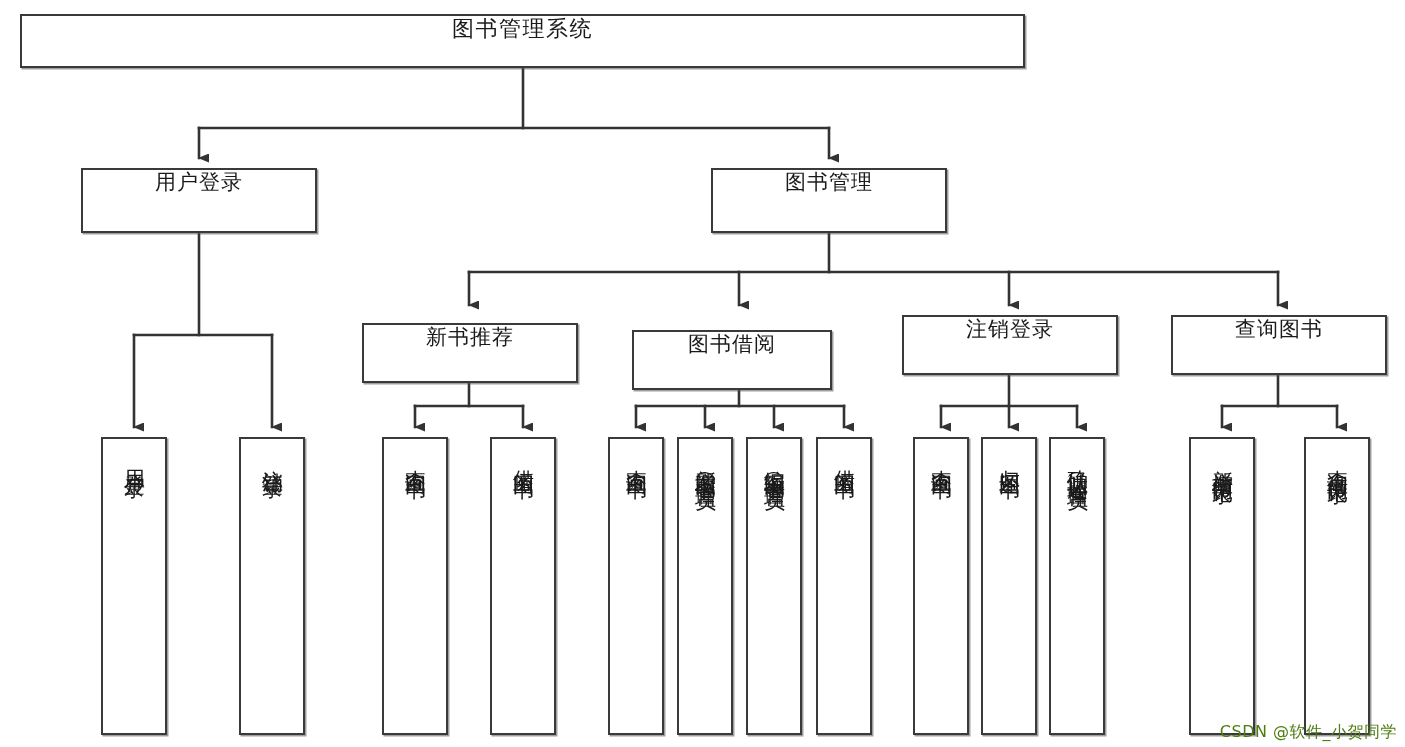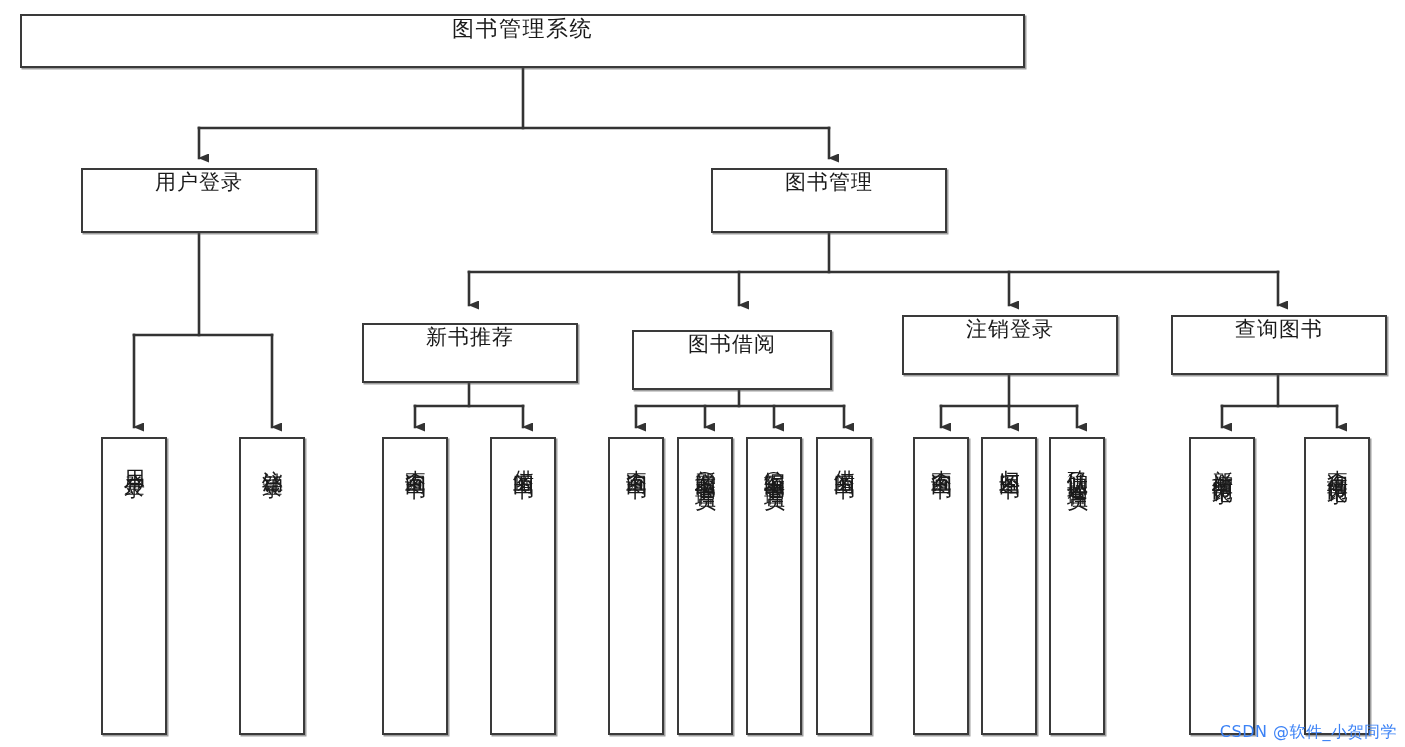--- a/index.html
+++ b/index.html
@@ -64,21 +64,21 @@
     font-size: 21px;
     letter-spacing: 3px;
     line-height: 1;
     white-space: nowrap;
   }
   #watermark {
     position: absolute;
     right: 8px;
     bottom: 4px;
     font-size: 16px;
-    color: #3b82f6;
+    color: #4d7c0f;
     letter-spacing: 0.5px;
     white-space: nowrap;
     user-select: none;
   }
 </style>
 </head>
 <body>
 
 <div id="diagram-root">
 

